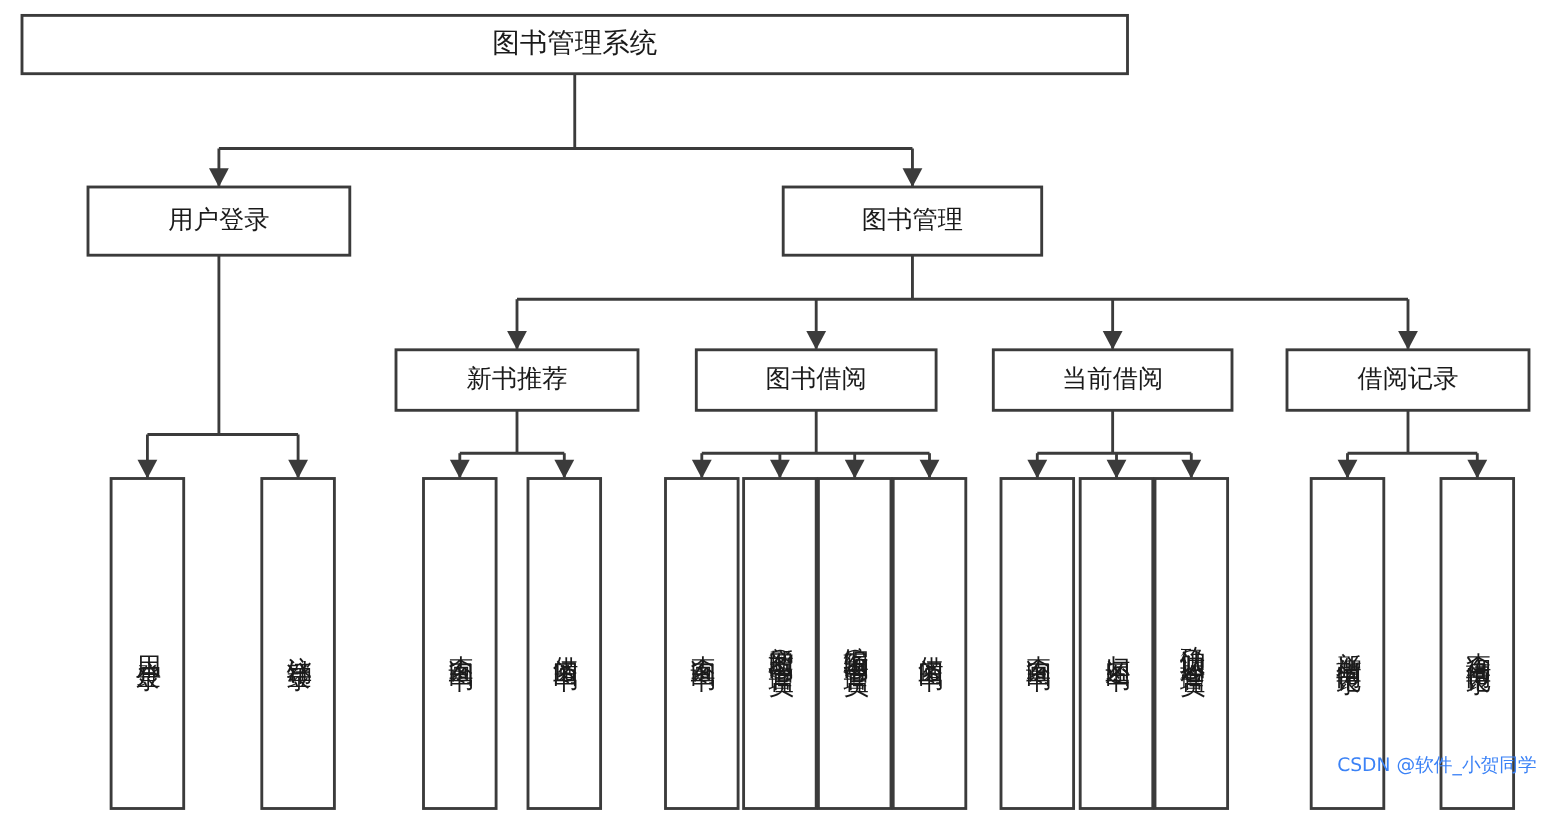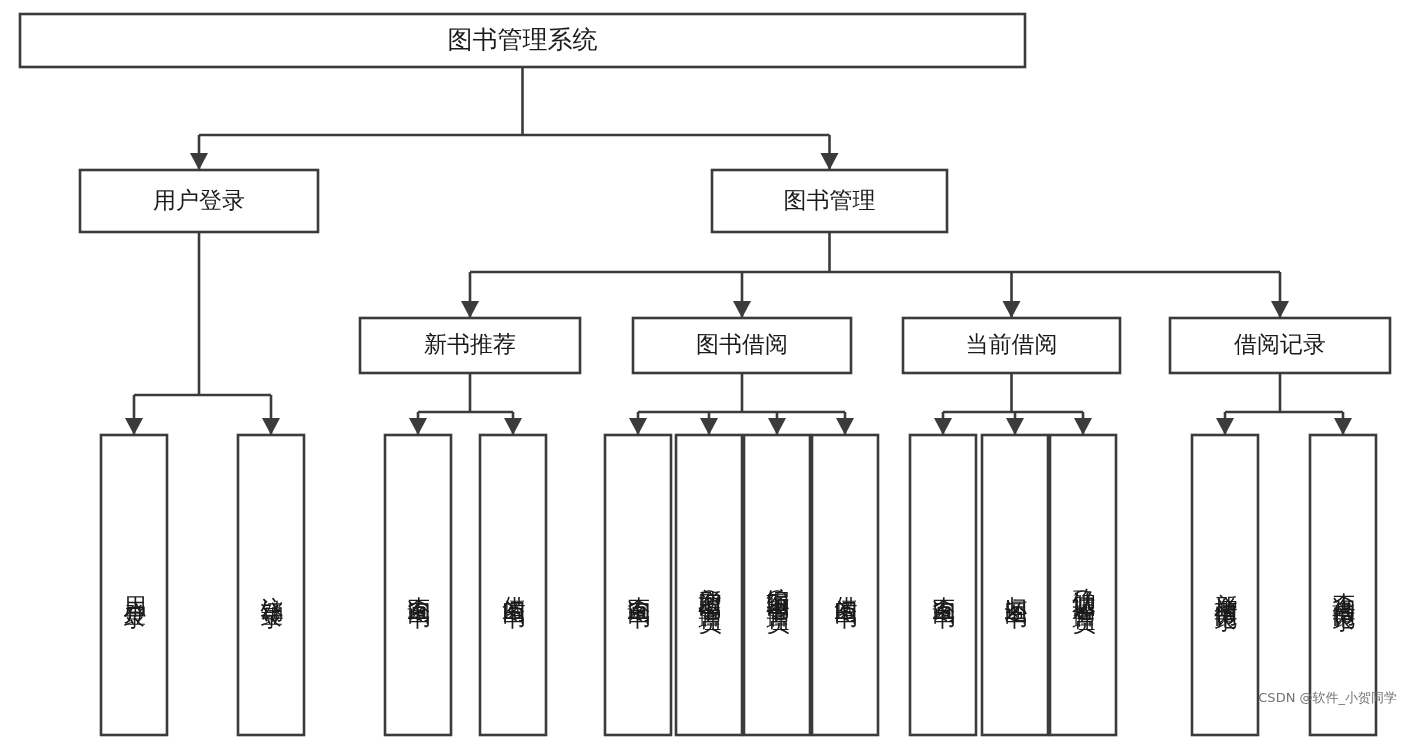--- a/index.html
+++ b/index.html
@@ -53,22 +53,22 @@
   }
   .arrow-head {
     fill: #3b3b3b;
     stroke: none;
   }
   .watermark {
     position: absolute;
     right: 8px;
     bottom: 6px;
     font-family: "DejaVu Sans", "Liberation Sans", sans-serif;
-    font-size: 13px;
-    color: #737373;
+    font-size: 17px;
+    color: #3b82f6;
     white-space: nowrap;
     user-select: none;
   }
 </style>
 </head>
 <body>
 
 <div id="diagram-root">
   <svg class="diagram" viewBox="0 0 1405 747" xmlns="http://www.w3.org/2000/svg">
     <g id="edges-layer">

